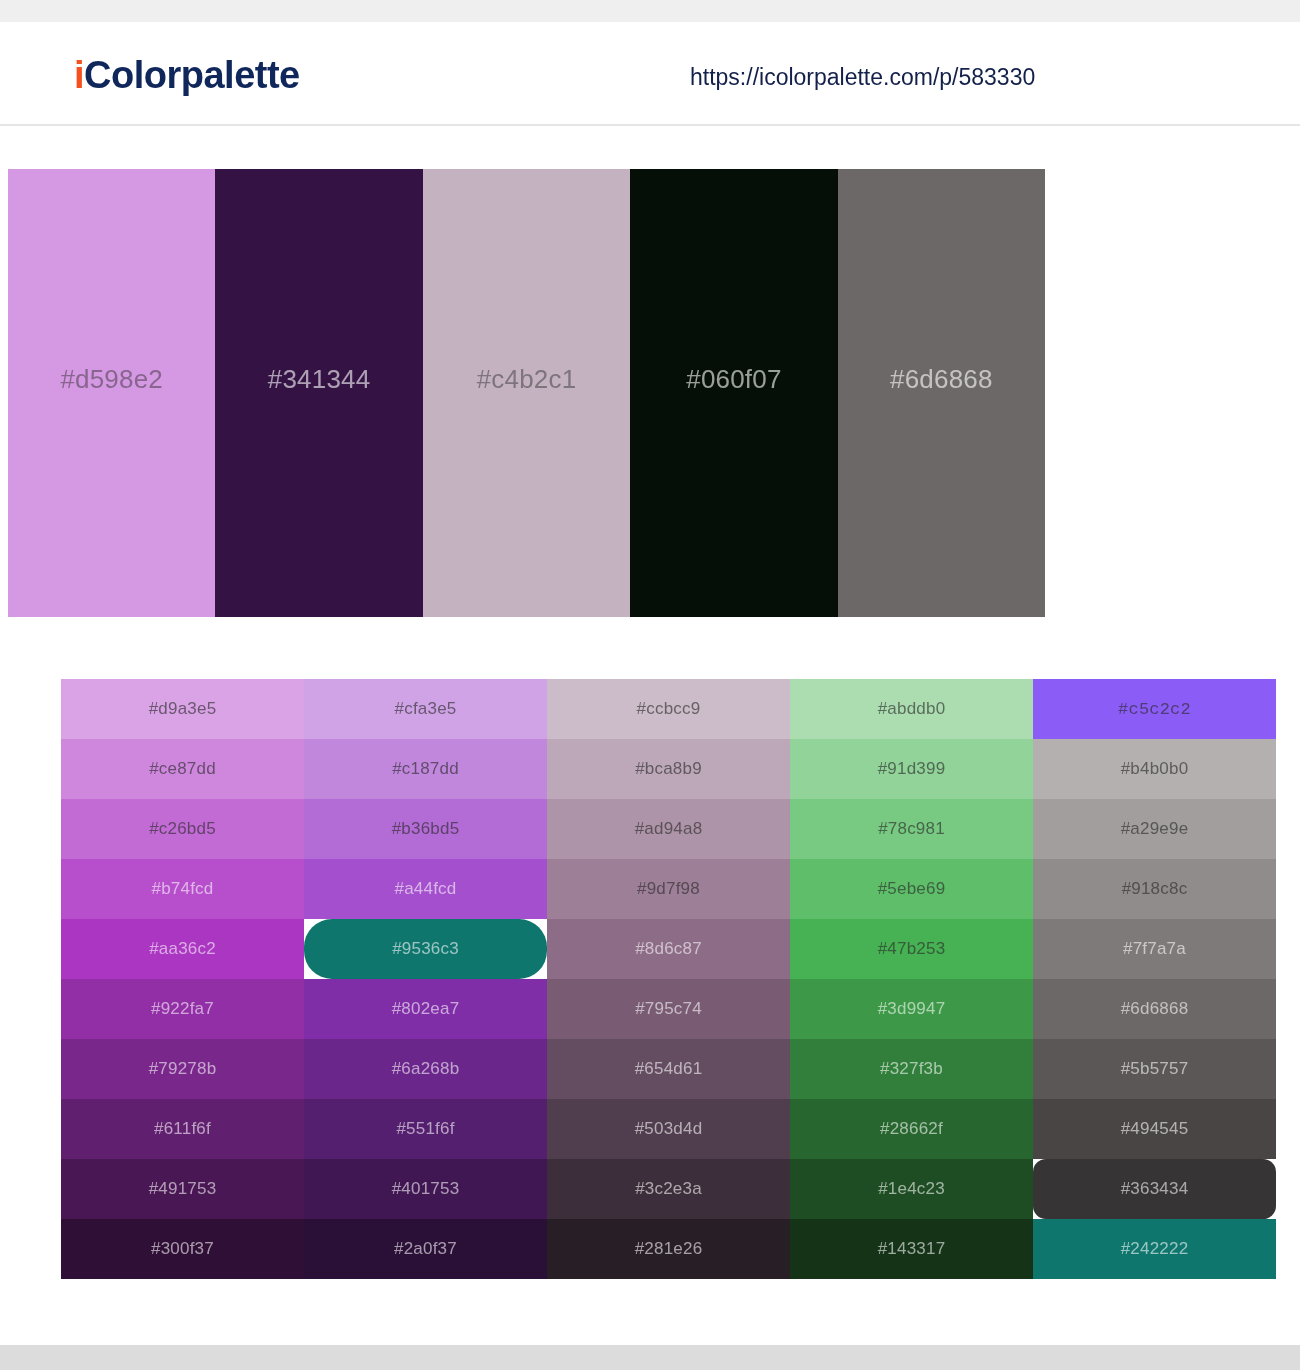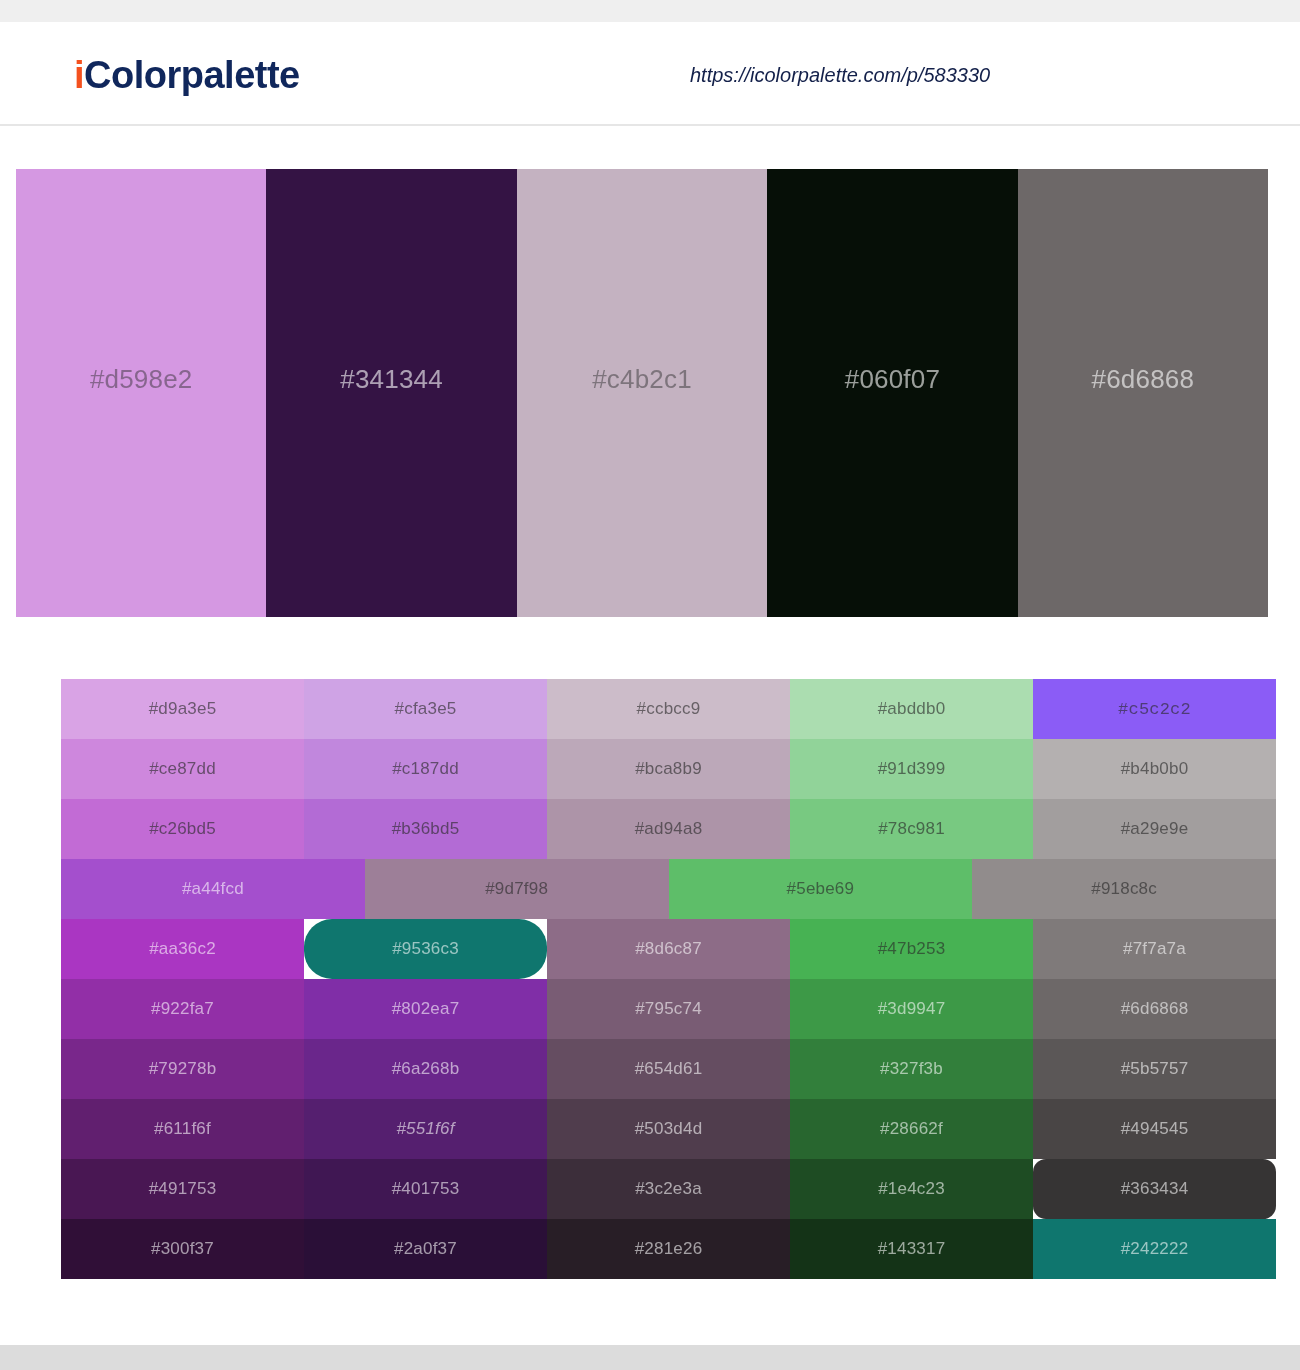--- a/index.html
+++ b/index.html
@@ -34,31 +34,30 @@
     font-size:38px;
     font-weight:bold;
     letter-spacing:-0.5px;
     white-space:nowrap;
   }
   .logo .logo-i { color:#f4511e; }
   .logo .logo-rest { color:#10275c; }
   .url {
     position:absolute;
     left:690px; top:36px;
-    font-size:20px;
+    font-size:23px;
     color:#13204a;
     white-space:nowrap;
     letter-spacing:0px;
-    font-style:italic;
   }
   
   .main-band {
     position:absolute;
-    left:16px; top:147px;
-    width:1252px; height:448px;
+    left:8px; top:147px;
+    width:1037px; height:448px;
     display:flex;
   }
   .main-sw {
     flex:1 1 0;
     position:relative;
     display:flex;
     align-items:center;
     justify-content:center;
   }
   .main-sw .lbl {
@@ -151,20 +150,21 @@
           <div class="grid-cell" style="background: rgb(180, 176, 176);">#b4b0b0</div>
         </div>
         <div class="grid-row">
           <div class="grid-cell" style="background: rgb(194, 107, 213);">#c26bd5</div>
           <div class="grid-cell" style="background: rgb(179, 107, 213);">#b36bd5</div>
           <div class="grid-cell" style="background: rgb(173, 148, 168);">#ad94a8</div>
           <div class="grid-cell" style="background: rgb(120, 201, 129);">#78c981</div>
           <div class="grid-cell" style="background: rgb(162, 158, 158);">#a29e9e</div>
         </div>
         <div class="grid-row">
+          <div class="grid-cell dark" style="background: rgb(183, 79, 205);">#b74fcd</div>
           <div class="grid-cell dark" style="background: rgb(164, 79, 205);">#a44fcd</div>
           <div class="grid-cell" style="background: rgb(157, 127, 152);">#9d7f98</div>
           <div class="grid-cell" style="background: rgb(94, 190, 105);">#5ebe69</div>
           <div class="grid-cell" style="background: rgb(145, 140, 140);">#918c8c</div>
         </div>
         <div class="grid-row">
           <div class="grid-cell dark" style="background: rgb(170, 54, 194);">#aa36c2</div>
           <div class="grid-cell dark" style="background: #0f766e; border-radius: 28px;">#9536c3</div>
           <div class="grid-cell dark" style="background: rgb(141, 108, 135);">#8d6c87</div>
           <div class="grid-cell" style="background: rgb(71, 178, 83);">#47b253</div>
@@ -179,21 +179,21 @@
         </div>
         <div class="grid-row">
           <div class="grid-cell dark" style="background: rgb(121, 39, 139);">#79278b</div>
           <div class="grid-cell dark" style="background: rgb(106, 38, 139);">#6a268b</div>
           <div class="grid-cell dark" style="background: rgb(101, 77, 97);">#654d61</div>
           <div class="grid-cell dark" style="background: rgb(50, 127, 59);">#327f3b</div>
           <div class="grid-cell dark" style="background: rgb(91, 87, 87);">#5b5757</div>
         </div>
         <div class="grid-row">
           <div class="grid-cell dark" style="background: rgb(97, 31, 111);">#611f6f</div>
-          <div class="grid-cell dark" style="background: rgb(85, 31, 111); font-style: italic;">#551f6f</div>
+          <div class="grid-cell dark" style="background: rgb(85, 31, 111);">#551f6f</div>
           <div class="grid-cell dark" style="background: rgb(80, 61, 77);">#503d4d</div>
           <div class="grid-cell dark" style="background: rgb(40, 102, 47);">#28662f</div>
           <div class="grid-cell dark" style="background: rgb(73, 69, 69);">#494545</div>
         </div>
         <div class="grid-row">
           <div class="grid-cell dark" style="background: rgb(73, 23, 83);">#491753</div>
           <div class="grid-cell dark" style="background: rgb(64, 23, 83);">#401753</div>
           <div class="grid-cell dark" style="background: rgb(60, 46, 58);">#3c2e3a</div>
           <div class="grid-cell dark" style="background: rgb(30, 76, 35);">#1e4c23</div>
           <div class="grid-cell dark" style="background: rgb(54, 52, 52); border-radius: 13px;">#363434</div>

